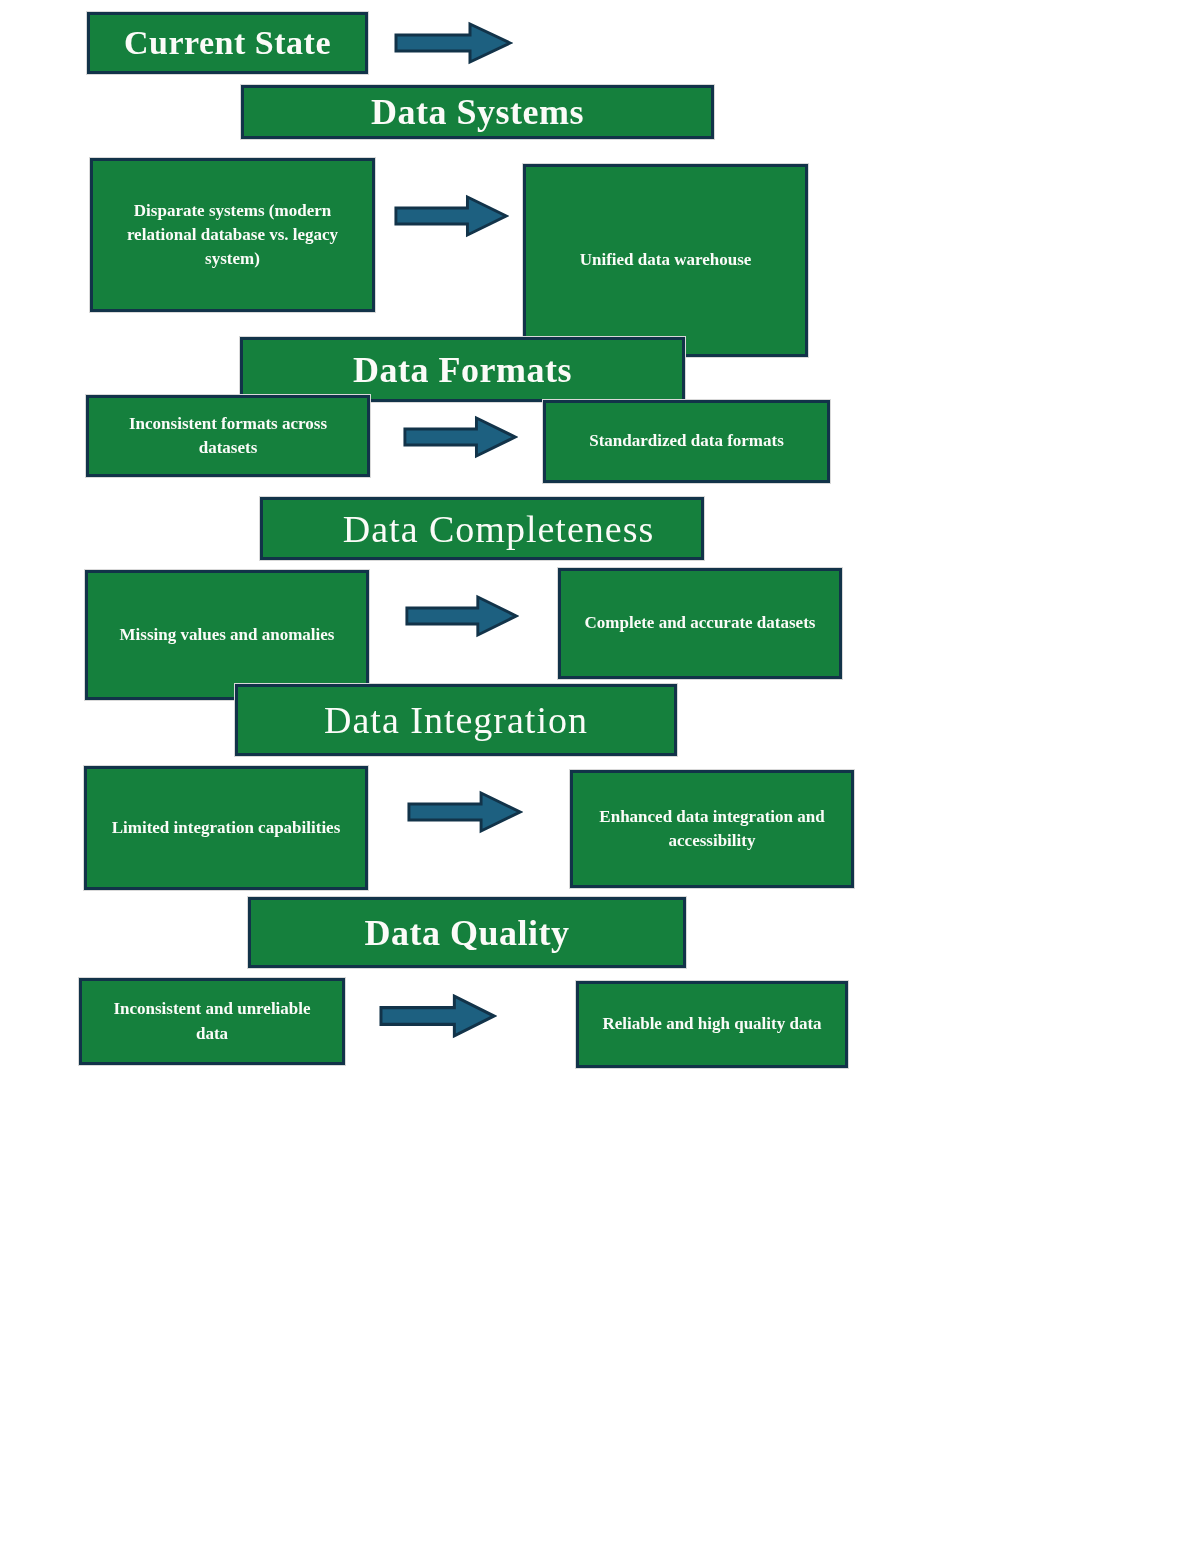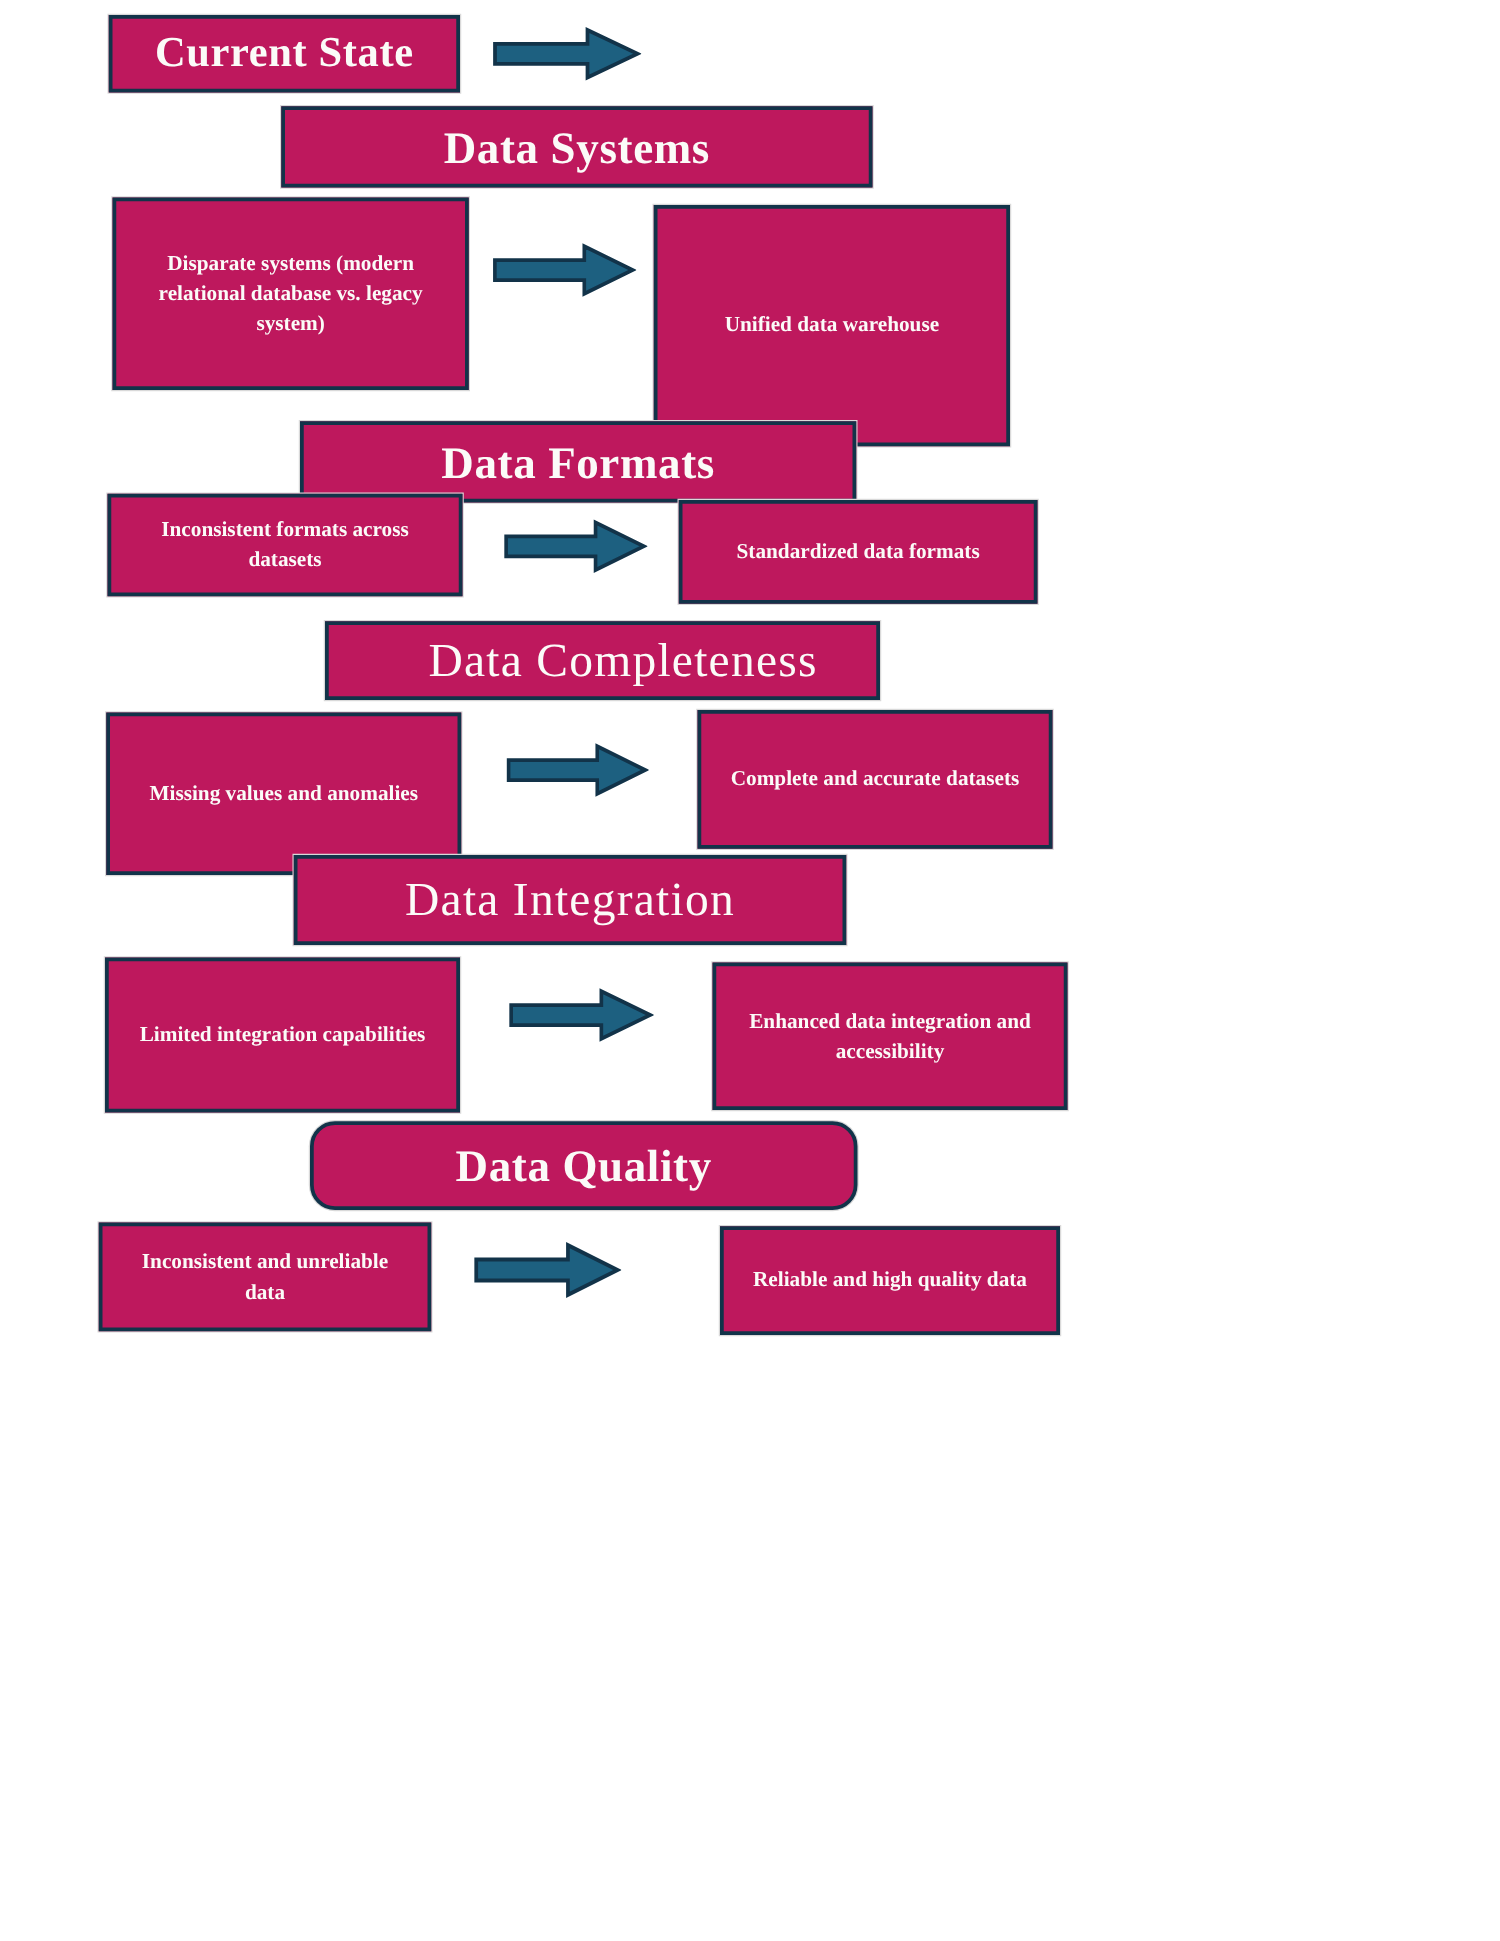--- a/index.html
+++ b/index.html
@@ -6,21 +6,21 @@
   body{
     width:1200px;height:1553px;
     background:#ffffff;
     font-family:"Liberation Serif","DejaVu Serif",serif;
     position:relative;
     overflow:hidden;
   }
   .stage{position:absolute;left:0;top:0;width:1200px;height:1553px;background:#ffffff;}
   .box{
     position:absolute;
-    background:#be185d;
+    background:#15803d;
     border:3px solid #123349;
     box-sizing:border-box;
     color:#fbfbf8;
     display:flex;
     align-items:center;
     justify-content:center;
     text-align:center;
     box-shadow:0 0 0 1px #d9d9d9;
   }
   .top-box{font-weight:bold;font-size:34px;letter-spacing:0.5px;}
@@ -29,21 +29,21 @@
   .body-box{font-weight:bold;font-size:17px;line-height:1.42;padding:6px 20px;}
   .arrow{position:absolute;}
   .arrow svg{display:block;width:100%;height:100%;}
 
   
   #box-current{left:87px;top:12px;width:281px;height:62px;}
   #box-future{left:527px;top:11px;width:276px;height:64px;}
   #arrow-0{left:393px;top:21px;width:120px;height:44px;}
 
   
-  #hdr-0{left:225px;top:85px;width:473px;height:65px;}
+  #hdr-0{left:241px;top:85px;width:473px;height:54px;}
   #row-0-left{left:90px;top:158px;width:285px;height:154px;}
   #row-0-right{left:523px;top:164px;width:285px;height:193px;}
   #arrow-1{left:393px;top:194px;width:116px;height:44px;}
 
   
   #hdr-1{left:240px;top:337px;width:445px;height:65px;}
   #row-1-left{left:86px;top:395px;width:284px;height:82px;}
   #row-1-right{left:543px;top:400px;width:287px;height:83px;}
   #arrow-2{left:402px;top:415px;width:116px;height:44px;}
 
@@ -53,21 +53,21 @@
   #row-2-right{left:558px;top:568px;width:284px;height:111px;}
   #arrow-3{left:404px;top:594px;width:115px;height:44px;}
 
   
   #hdr-3{left:235px;top:684px;width:442px;height:72px;}
   #row-3-left{left:84px;top:766px;width:284px;height:124px;}
   #row-3-right{left:570px;top:770px;width:284px;height:118px;}
   #arrow-4{left:406px;top:790px;width:117px;height:44px;}
 
   
-  #hdr-4{left:248px;top:897px;width:438px;height:71px;border-radius:20px;}
+  #hdr-4{left:248px;top:897px;width:438px;height:71px;}
   #row-4-left{left:79px;top:978px;width:266px;height:87px;}
   #row-4-right{left:576px;top:981px;width:272px;height:87px;}
   #arrow-5{left:378px;top:993px;width:119px;height:46px;}
 </style>
 </head>
 <body>
 
 <div class="stage">
 
   <div class="box top-box" id="box-current">

